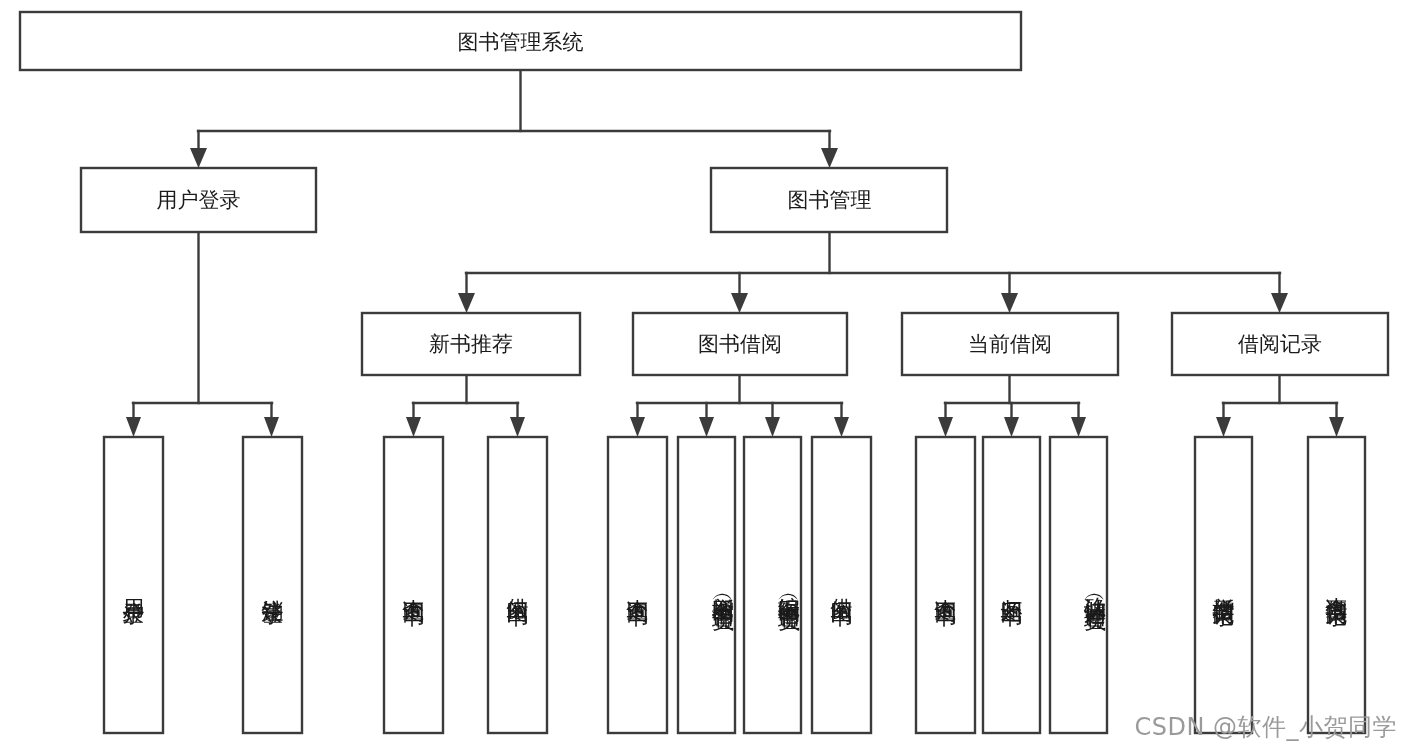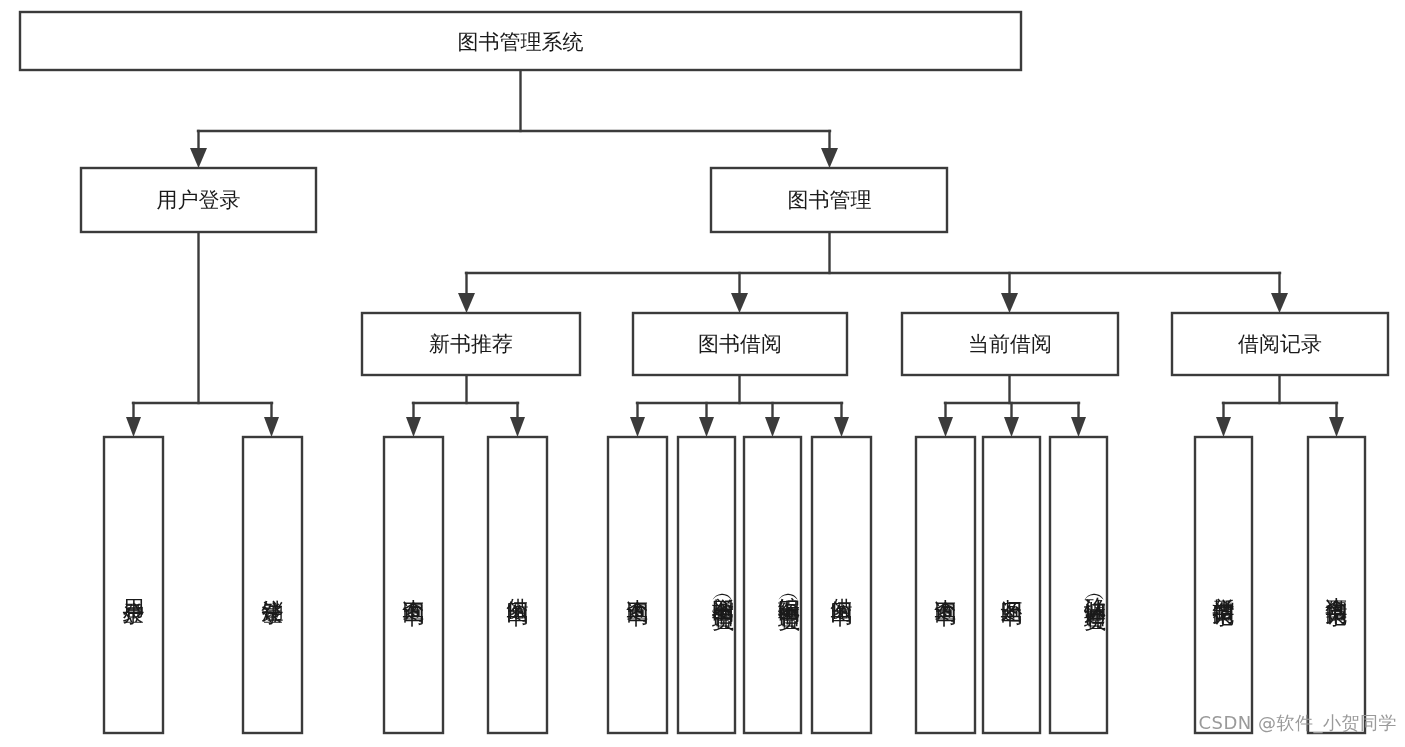--- a/index.html
+++ b/index.html
@@ -59,23 +59,23 @@
     font-size: 22px;
     line-height: 1.08;
     letter-spacing: 2px;
     color: #1a1a1a;
     white-space: nowrap;
     pointer-events: none;
   }
   .watermark {
     position: absolute;
     right: 8px;
-    bottom: 12px;
-    font-family: "DejaVu Sans", "Liberation Sans", sans-serif;
-    font-size: 18px;
+    bottom: 4px;
+    font-family: "DejaVu Sans", "Liberation Sans", sans-serif;
+    font-size: 24px;
     color: #9a9a9a;
     letter-spacing: 0.5px;
     white-space: nowrap;
   }
 </style>
 </head>
 <body>
 
 <div id="diagram-root">
 

